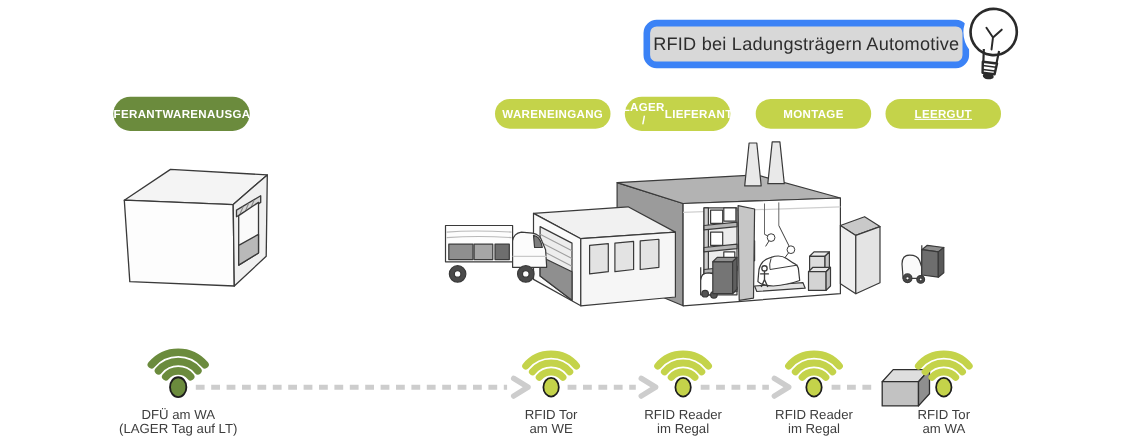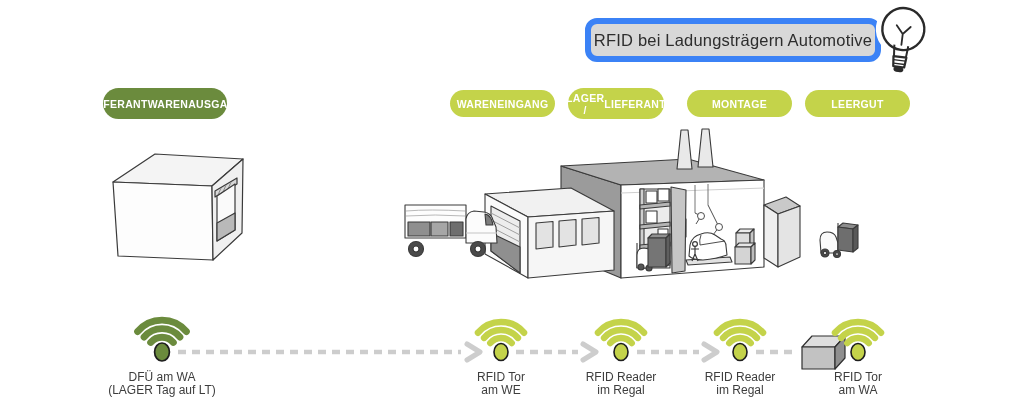--- a/index.html
+++ b/index.html
@@ -71,21 +71,21 @@
     <div></div>
   </div>
   <div class="pill light" style="left:568px; top:88px; width:96px; height:31px;">
     <div>LAGER /</div>
     <div>LIEFERANT</div>
   </div>
   <div class="pill light" style="left:687px; top:90px; width:105px; height:27px;">
     <div>MONTAGE</div>
     <div></div>
   </div>
-  <div class="pill light" style="left:805px; top:90px; width:105px; height:27px;">
+  <div class="pill light" style="left:805px; top:90px; width:105px; height:27px;text-decoration:underline;">
     <div>LEERGUT</div>
     <div></div>
   </div>
 
   <svg class="illu" style="left:105px; top:135px;" width="165" height="150" viewBox="0 0 165 150">
     <g stroke="#3a3a3a" stroke-width="1.2" stroke-linejoin="round">
       <polygon points="8,47 50,19 138,24 107,51" fill="#f4f4f4"></polygon>
       <polygon points="8,47 107,51 108,125 13,121" fill="#fdfdfd"></polygon>
       <polygon points="107,51 138,24 137,98 108,125" fill="#f0f0f0"></polygon>
       <polygon points="110,56 132,43 132,49 110,62" fill="#d7d7d7"></polygon>

